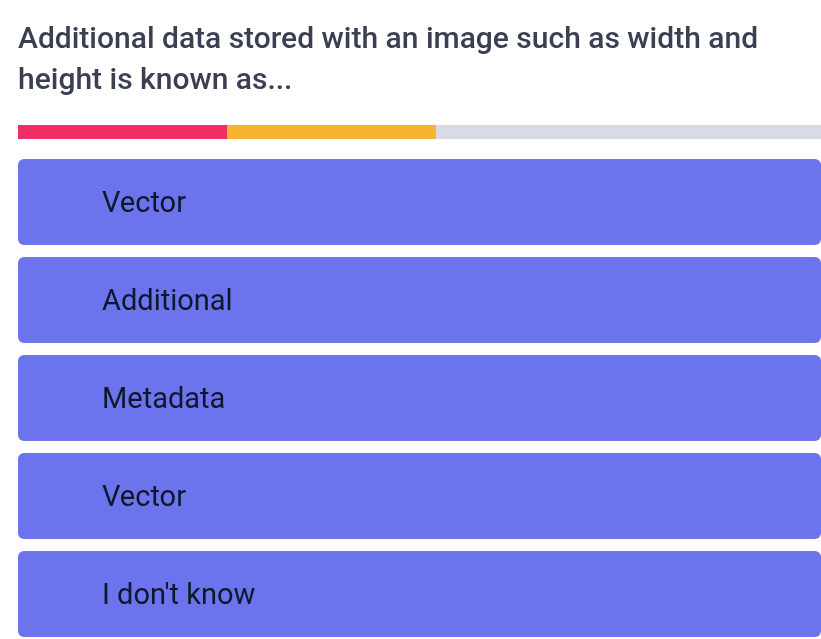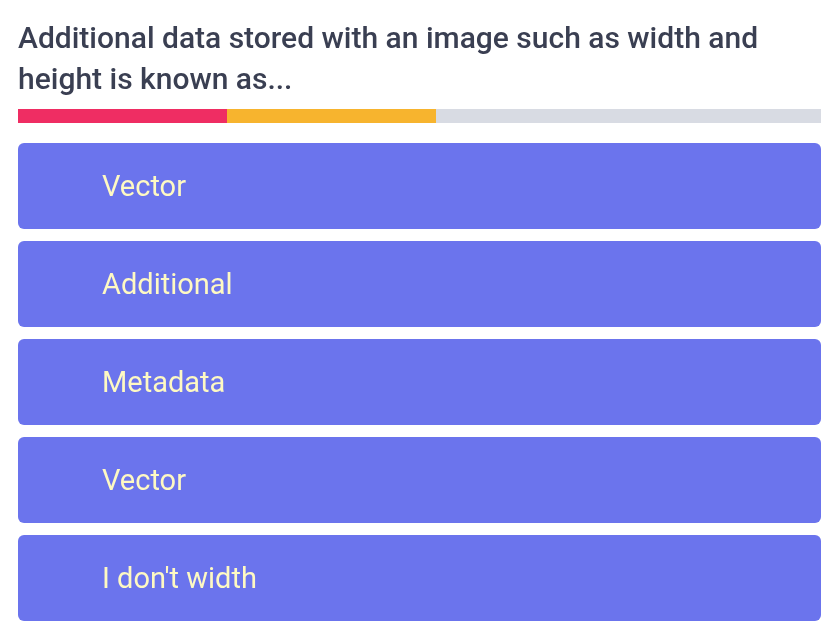--- a/index.html
+++ b/index.html
@@ -15,21 +15,21 @@
       overflow: hidden;
     }
     .container {
       padding: 18px 0 0 18px;
     }
     .question {
       color: #3a3f52;
       font-size: 30px;
       font-weight: 500;
       line-height: 1.35;
-      margin-bottom: 10px;
+      margin-bottom: 26px;
       padding-right: 20px;
     }
     .progress-bar {
       display: flex;
       height: 14px;
       margin-bottom: 20px;
       width: 100%;
     }
     .progress-segment {
       height: 100%;
@@ -37,21 +37,21 @@
     .seg1 { background: #ef2d63; width: 26%; }
     .seg2 { background: #f7b42e; width: 26%; }
     .seg3 { background: #d8dbe3; width: 48%; }
     .answers {
       display: flex;
       flex-direction: column;
       gap: 12px;
     }
     .answer-btn {
       background: #6b74ed;
-      color: #fef9c3;
+      color: #0f172a;
       border: none;
       border-radius: 6px;
       padding: 26px 20px 26px 84px;
       text-align: left;
       font-size: 29px;
       font-weight: 400;
       cursor: pointer;
       width: 100%;
       font-family: inherit;
     }
@@ -75,16 +75,16 @@
     <button class="answer-btn">
       <span>Additional</span>
     </button>
     <button class="answer-btn">
       <span>Metadata</span>
     </button>
     <button class="answer-btn">
       <span>Vector</span>
     </button>
     <button class="answer-btn">
-      <span>I don't width</span>
+      <span>I don't know</span>
     </button>
   </div>
 </div>
 
 </body></html>

